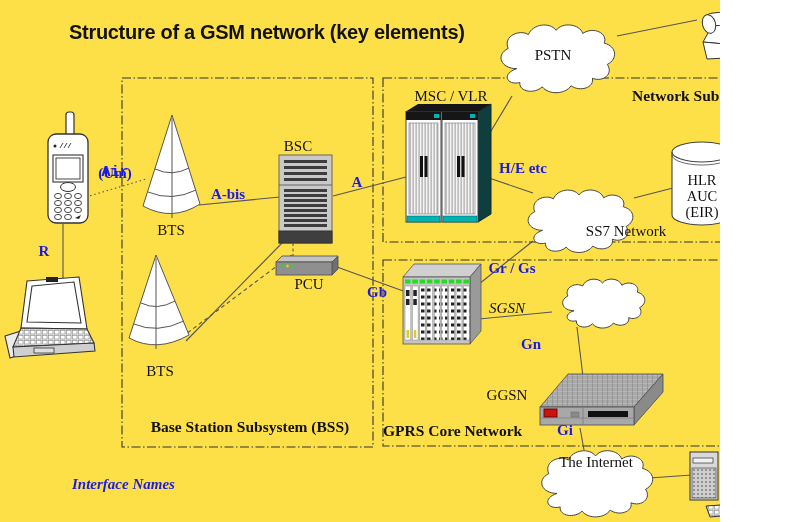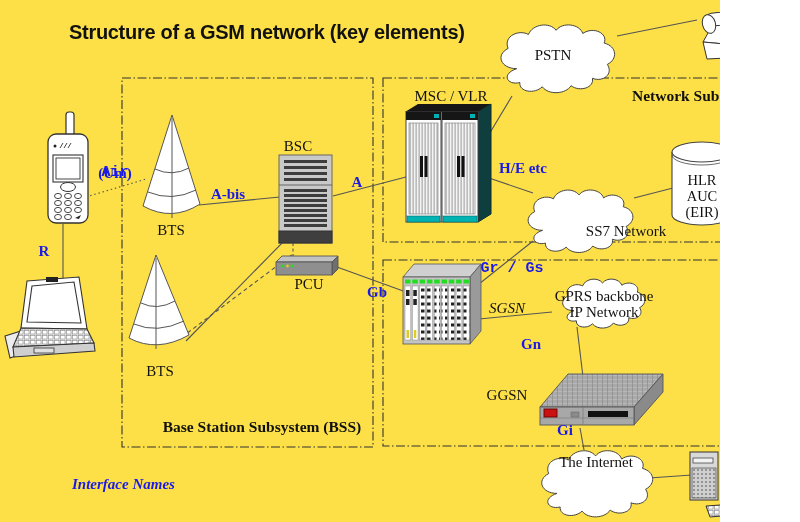--- a/index.html
+++ b/index.html
@@ -255,50 +255,47 @@
     <rect x="729" y="462" width="50" height="34" fill="#fff"></rect>
     <rect x="737" y="502" width="32" height="4" fill="#c4c4c4"></rect>
     <polygon points="706,506 764,502 768,512 710,517" fill="url(#pkey)"></polygon>
     <ellipse cx="781" cy="513" rx="9" ry="4.8" transform="rotate(-12 781 513)" fill="#d5d5d5"></ellipse>
   </g>
 </svg>
 
 <div class="title" style="left:69px;top:21px;">Structure of a GSM network (key elements)</div>
 
 <div class="dl bold l" style="left:632px;top:87px;">Network SubSystem (NSS)</div>
-<div class="dl bold" style="left:262px;top:418px;font-family:Liberation Serif, serif;">Base Station Subsystem (BSS)</div>
+<div class="dl bold" style="left:250px;top:418px;font-family:Liberation Serif, serif;">Base Station Subsystem (BSS)</div>
+<div class="dl bold l" style="left:383px;top:422px;">GPRS Core Network</div>
 
 <div class="dl" style="left:171px;top:222px;">BTS</div>
 <div class="dl" style="left:160px;top:363px;">BTS</div>
 <div class="dl" style="left:298px;top:138px;">BSC</div>
 <div class="dl" style="left:309px;top:276px;">PCU</div>
 <div class="dl" style="left:451px;top:88px;">MSC / VLR</div>
 <div class="dl" style="left:553px;top:47px;">PSTN</div>
 <div class="dl" style="left:578px;top:223px;margin-left:48px;">SS7 Network</div>
 <div class="dl multi" style="left:702px;top:172px;font-size:14.5px;">
   <div>HLR</div>
   <div>AUC</div>
   <div>(EIR)</div>
 </div>
 <div class="dl" style="left:507px;top:300px;font-style:italic;">SGSN</div>
-<div class="dl multi" style="left:604px;top:288px;">
-  <div>GPRS backbone</div>
-  <div>IP Network</div>
-</div>
 <div class="dl" style="left:507px;top:387px;">GGSN</div>
 <div class="dl multi18" style="left:596px;top:453px;">
   <div>The Internet</div>
 </div>
 
 <div class="if" style="left:115px;top:164px;font-family:Liberation Mono, monospace;">Air</div>
 <div class="if" style="left:115px;top:165px;">(Um)</div>
 <div class="if" style="left:228px;top:186px;">A-bis</div>
 <div class="if" style="left:357px;top:174px;">A</div>
 <div class="if" style="left:44px;top:243px;">R</div>
 <div class="if" style="left:523px;top:160px;">H/E etc</div>
-<div class="if" style="left:512px;top:260px;font-family:Liberation Mono, monospace;">Gr / Gs</div>
+<div class="if" style="left:512px;top:260px;">Gr / Gs</div>
 <div class="if" style="left:377px;top:284px;">Gb</div>
 <div class="if" style="left:531px;top:336px;text-align:center;">Gn</div>
 <div class="if" style="left:565px;top:422px;">Gi</div>
 
 <div class="if l" style="left:72px;top:476px;font-style:italic;">Interface Names</div>
 
 </div>
 
 </body></html>

